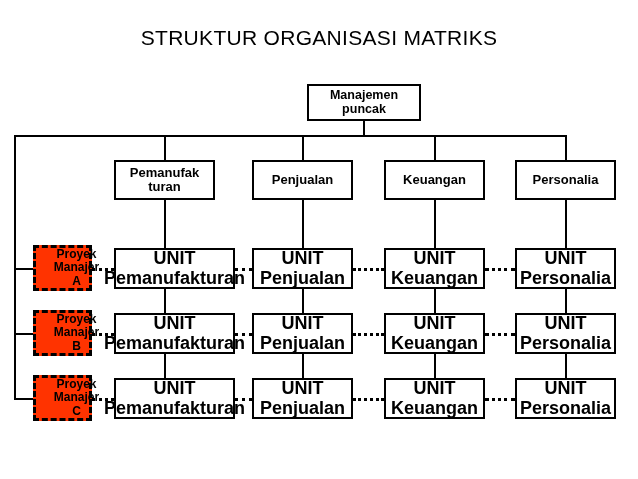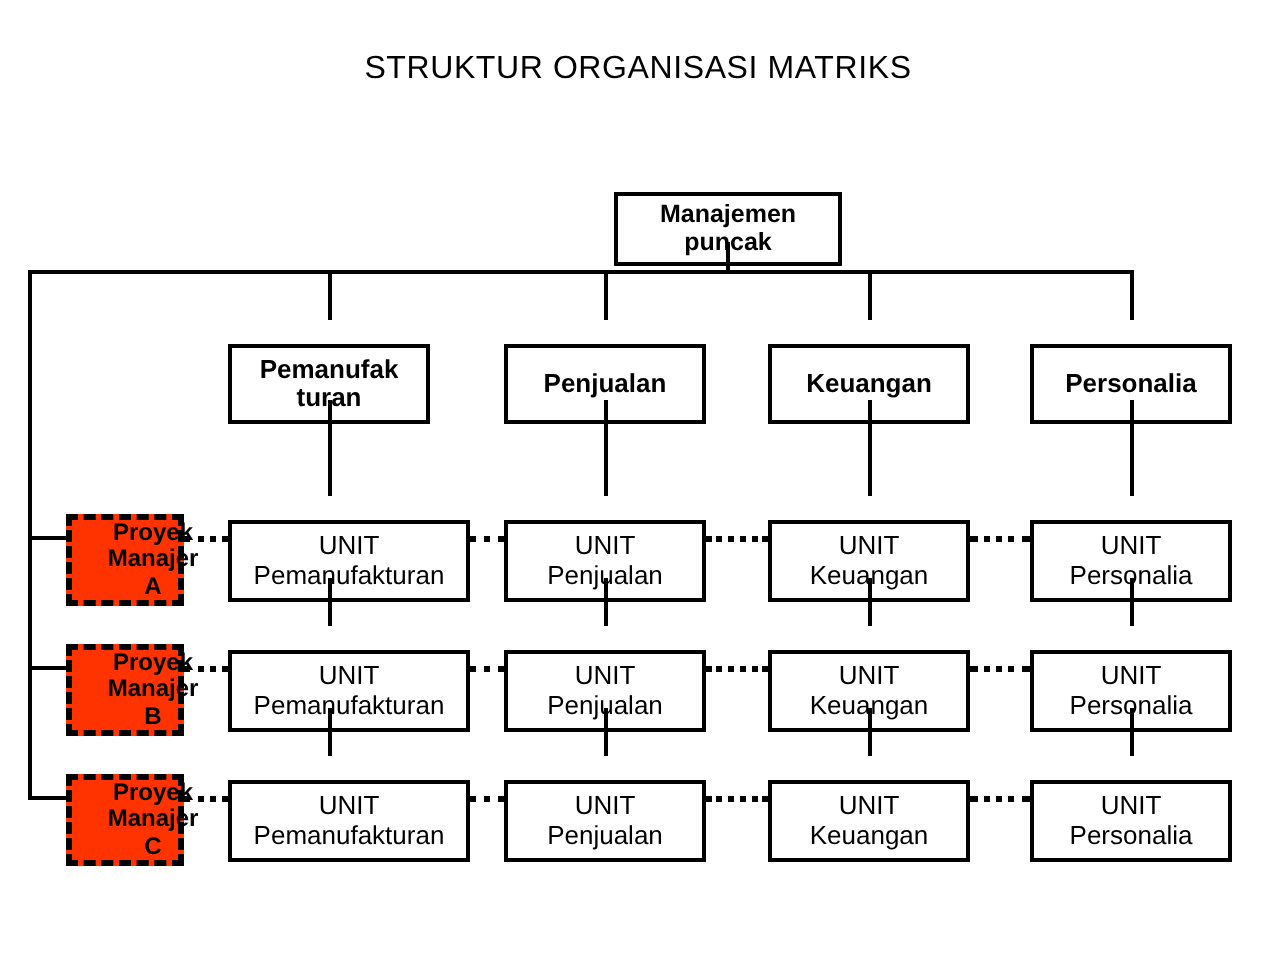--- a/index.html
+++ b/index.html
@@ -18,52 +18,51 @@
     overflow: hidden;
   }
 
   
   #chart-title {
     position: absolute;
     left: 0;
     top: 26px;
     width: 638px;
     text-align: center;
-    font-size: 16px;
+    font-size: 21px;
     font-weight: normal;
     letter-spacing: 0.3px;
     color: #000000;
     white-space: nowrap;
   }
 
   
   .box {
     position: absolute;
     box-sizing: border-box;
     display: flex;
     align-items: center;
     justify-content: center;
     text-align: center;
     color: #000000;
     background: #ffffff;
     border: 2px solid #000000;
     font-weight: bold;
     line-height: 1.08;
     white-space: pre-line;
-    margin-top: 12px;
   }
   .box.top {
     font-size: 12.5px;
   }
   .box.func {
     font-size: 13px;
   }
   .box.unit {
-    font-size: 13px;
-    font-weight: normal;
+    font-size: 18px;
+    font-weight: bold;
   }
   .box.pm {
     background: #ff3300;
     border: 3px dashed #000000;
     font-size: 12px;
     line-height: 1.14;
     padding-left: 28px;
   }
 
   

